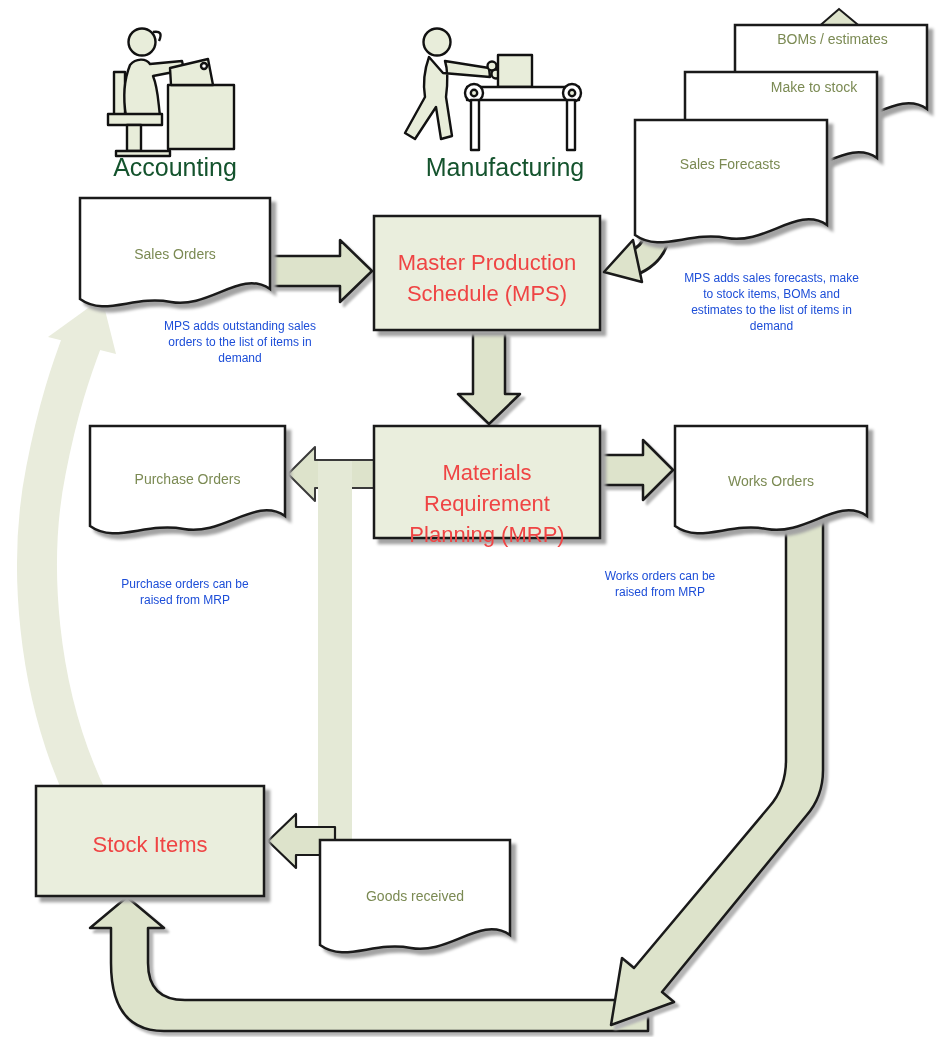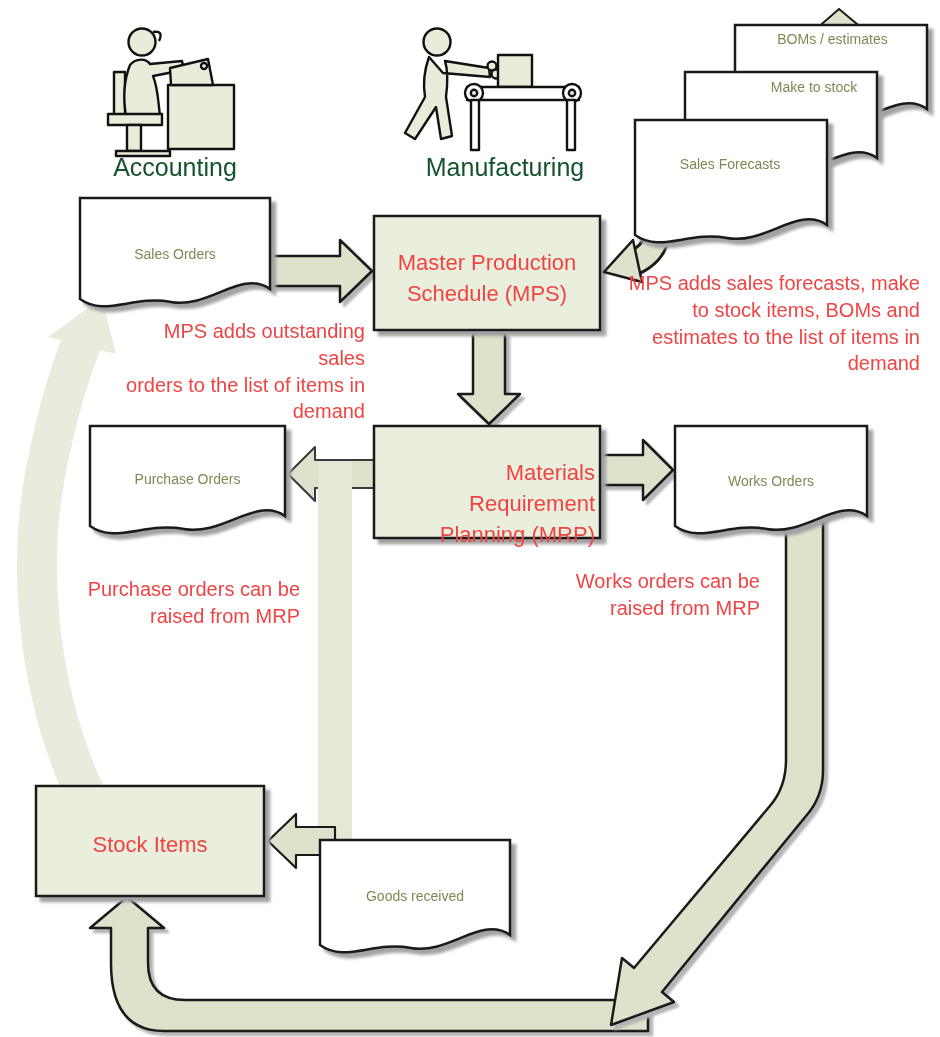--- a/index.html
+++ b/index.html
@@ -5,21 +5,21 @@
   html,body{margin:0;padding:0;background:#ffffff;}
   #stage{position:relative;width:940px;height:1037px;background:#ffffff;overflow:hidden;
          font-family:"Liberation Sans",sans-serif;}
   #diagram-svg{position:absolute;left:0;top:0;}
   .sh{filter:drop-shadow(5px 5px 1.5px #a3a3a3);}
   .shl{filter:drop-shadow(4px 4px 1px #b5b5b5);}
   .txt{position:absolute;white-space:pre-line;}
   .heading{font-size:25px;color:#14532d;text-align:center;}
   .doclabel{font-size:14px;color:#7b8a53;text-align:center;}
   .boxlabel{font-size:22px;line-height:1.4;color:#ef4444;text-align:center;}
-  .caption{font-size:20px;line-height:1.34;color:#ef4444;text-align:right;}
+  .caption{font-size:12px;line-height:1.34;color:#1d4ed8;text-align:center;}
 </style>
 </head>
 <body>
 
 <div id="stage">
 
 <svg id="diagram-svg" width="940" height="1037" viewBox="0 0 940 1037">
 
   <g>
     <path d="M88,800 C 35,690 28,560 46,470 C 58,408 71,370 84,336" fill="none" stroke="#e9ecdc" stroke-width="40"></path>
@@ -120,21 +120,21 @@
 <div class="txt doclabel" style="left:745px;top:31px;width:175px;">BOMs / estimates</div>
 <div class="txt doclabel" style="left:724px;top:79px;width:180px;">Make to stock</div>
 <div class="txt doclabel" style="left:640px;top:156px;width:180px;">Sales Forecasts</div>
 <div class="txt doclabel" style="left:85px;top:246px;width:180px;">Sales Orders</div>
 <div class="txt doclabel" style="left:95px;top:471px;width:185px;">Purchase Orders</div>
 <div class="txt doclabel" style="left:680px;top:473px;width:182px;">Works Orders</div>
 <div class="txt doclabel" style="left:325px;top:888px;width:180px;">Goods received</div>
 
 <div class="txt boxlabel" style="left:379px;top:248px;width:216px;">Master Production
 Schedule (MPS)</div>
-<div class="txt boxlabel" style="left:379px;top:458px;width:216px;text-align:right;">Materials Requirement
+<div class="txt boxlabel" style="left:379px;top:458px;width:216px;">Materials Requirement
 Planning (MRP)</div>
 <div class="txt boxlabel" style="left:41px;top:830px;width:218px;">Stock Items</div>
 
 <div class="txt caption" style="left:115px;top:318px;width:250px;">MPS adds outstanding sales
 orders to the list of items in
 demand</div>
 <div class="txt caption" style="left:623px;top:270px;width:297px;">MPS adds sales forecasts, make
 to stock items, BOMs and
 estimates to the list of items in
 demand</div>

